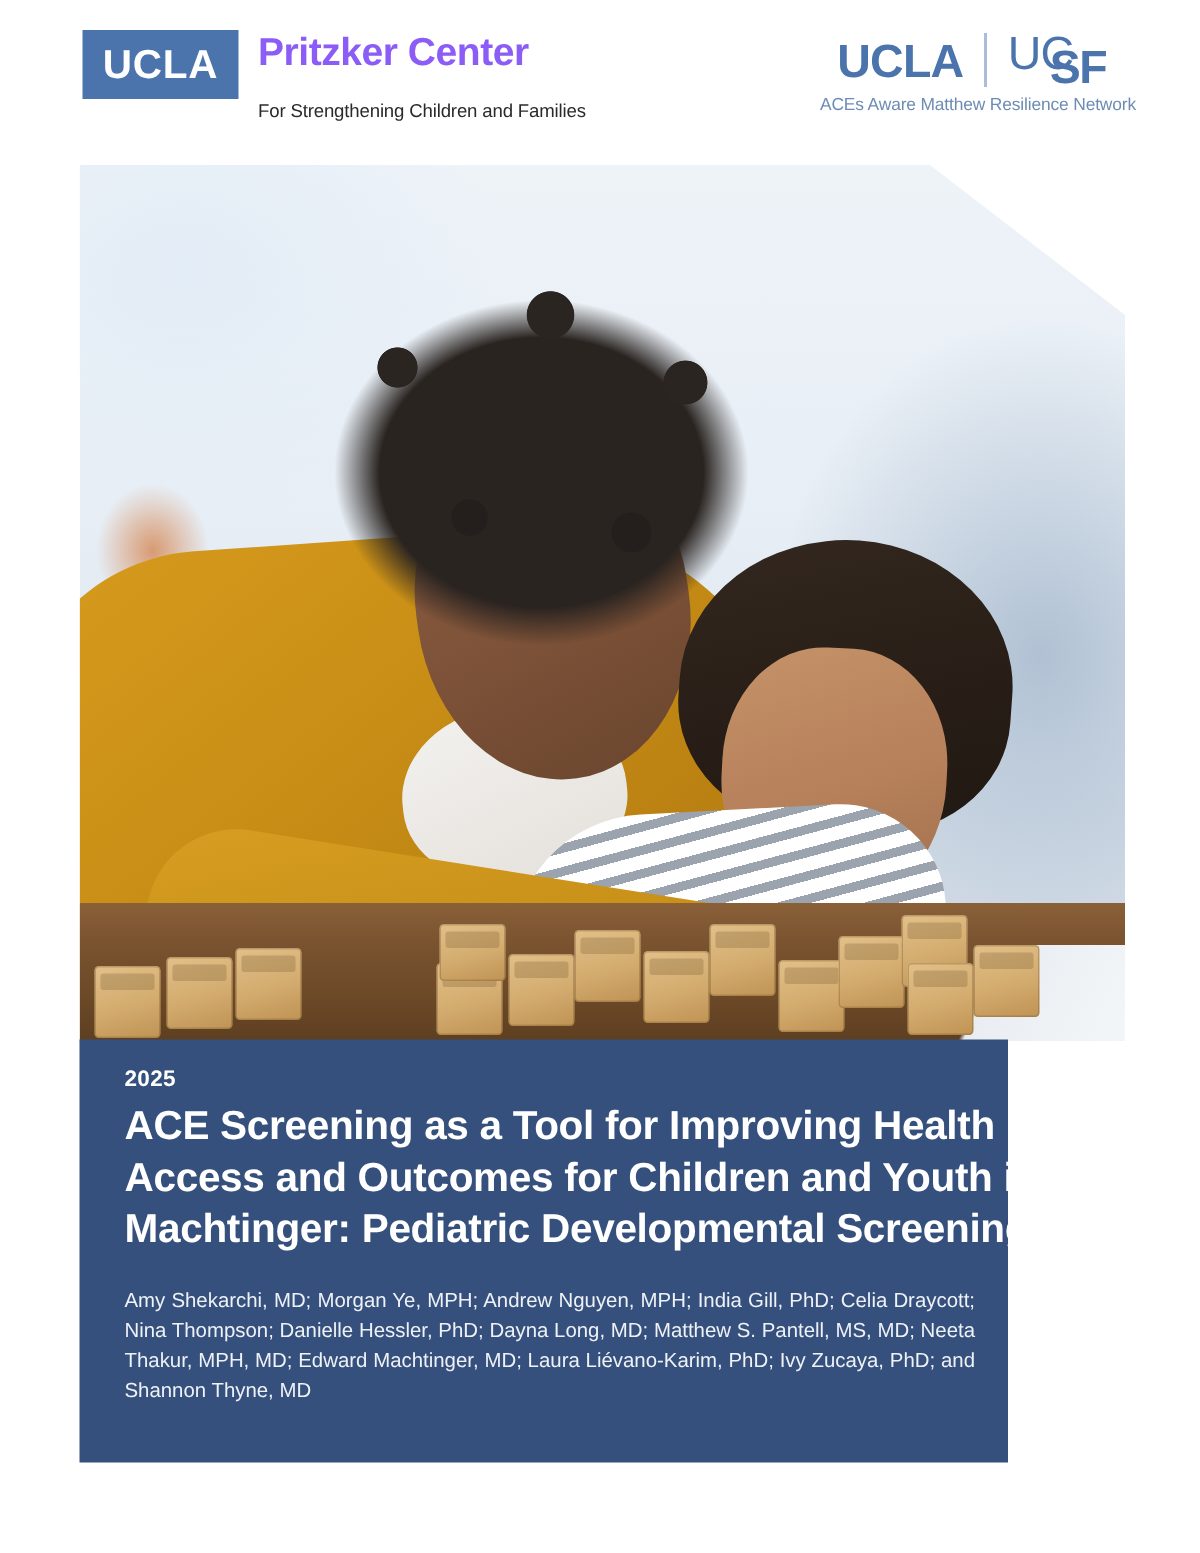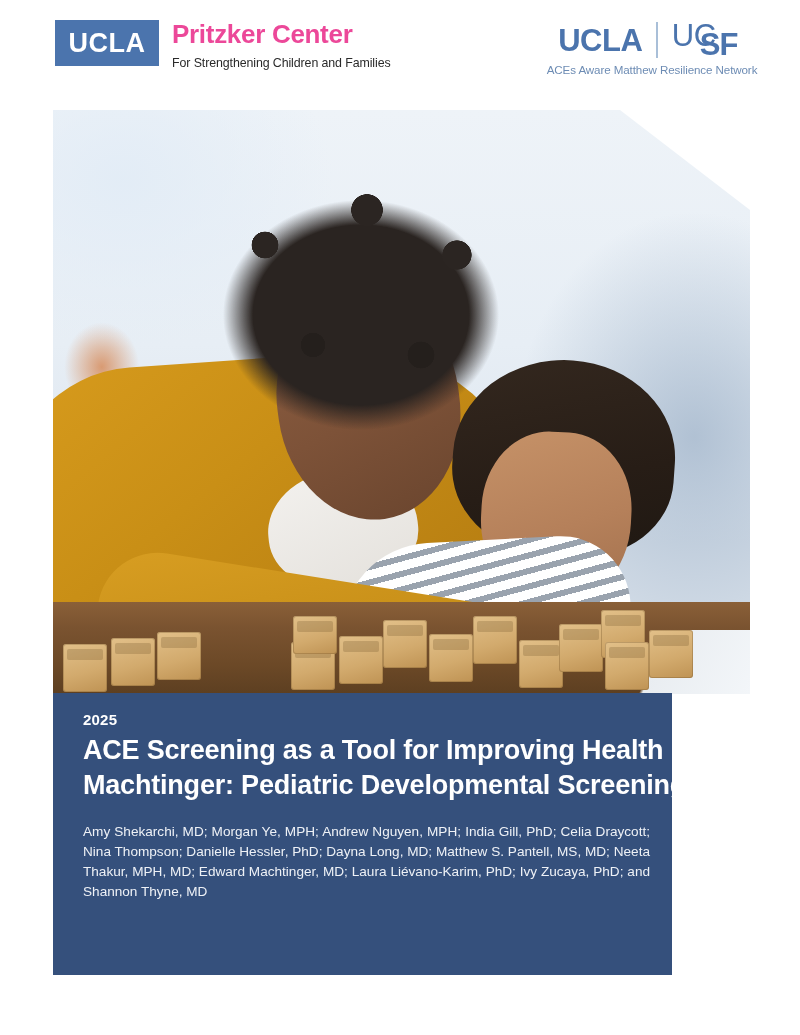--- a/index.html
+++ b/index.html
@@ -43,30 +43,30 @@
     letter-spacing: 0.5px;
     font-family: "Liberation Sans", sans-serif;
   }
   #pritzker-text {
     margin-left: 13px;
     padding-top: 1px;
   }
   #pritzker-title {
     font-size: 26px;
     font-weight: bold;
-    color: #ec4899;
+    color: #8b5cf6;
     letter-spacing: -0.3px;
     line-height: 1.05;
     white-space: nowrap;
   }
   #pritzker-sub {
     font-size: 12.4px;
     color: #2a2a2a;
     letter-spacing: -0.1px;
-    margin-top: 8px;
+    margin-top: 19px;
     white-space: nowrap;
   }
 
   
   #aces-logo {
     position: absolute;
     left: 537px; top: 20px;
     width: 230px;
   }
   #aces-marks {
@@ -388,17 +388,18 @@
     <div class="blk" style="left:552px; bottom:4px;"></div>
     <div class="blk" style="left:596px; bottom:16px;"></div>
   </div>
 </div>
 
 <div id="title-banner">
   <div id="year-label">2025</div>
 
   <h1 id="doc-title">
     <span class="tline">ACE Screening as a Tool for Improving Health</span>
+    <span class="tline">Access and Outcomes for Children and Youth in</span>
     <span class="tline">Machtinger: Pediatric Developmental Screening</span>
   </h1>
 
   <div id="authors">Amy Shekarchi, MD; Morgan Ye, MPH; Andrew Nguyen, MPH; India Gill, PhD; Celia Draycott; Nina Thompson; Danielle Hessler, PhD; Dayna Long, MD; Matthew S. Pantell, MS, MD; Neeta Thakur, MPH, MD; Edward Machtinger, MD; Laura Liévano-Karim, PhD; Ivy Zucaya, PhD; and Shannon Thyne, MD</div>
 </div>
 
 </body></html>

